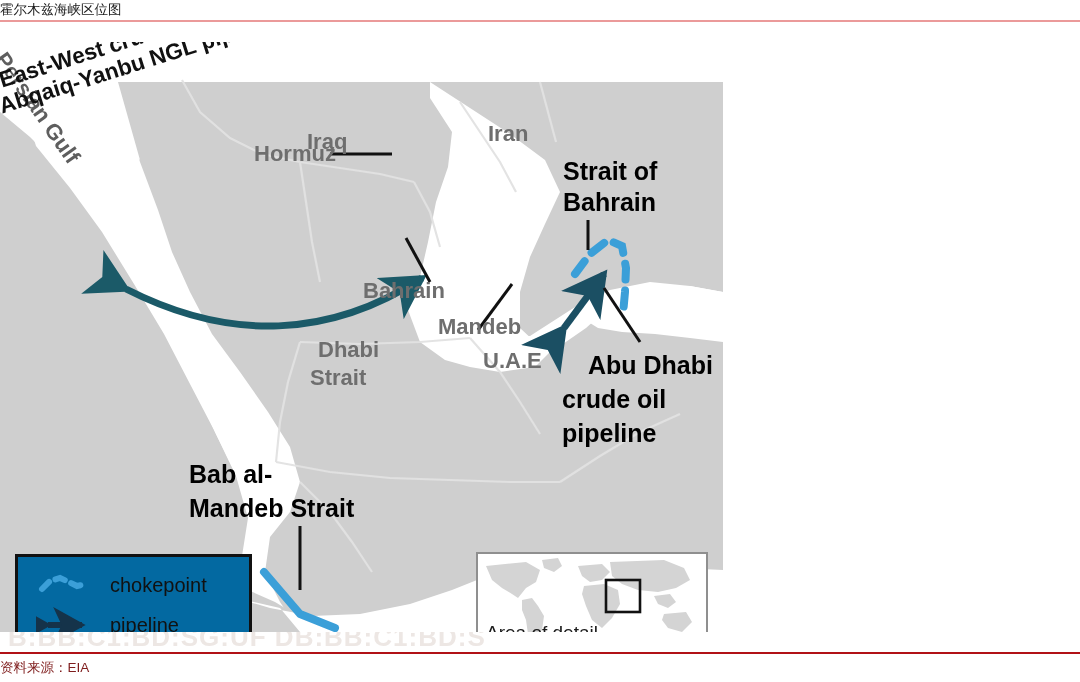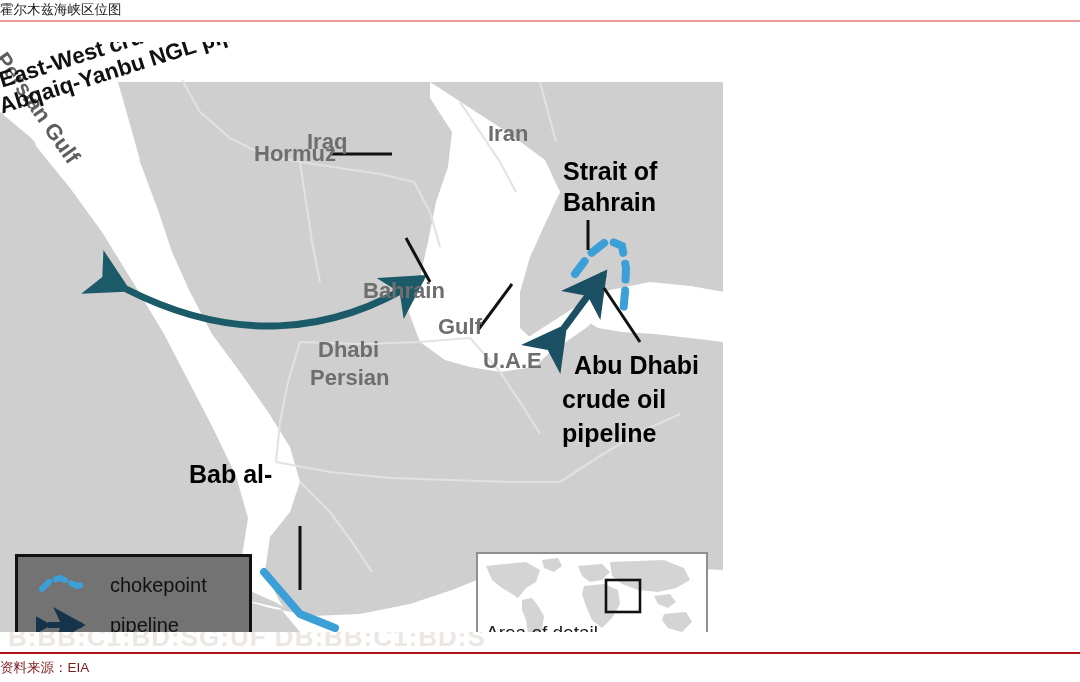--- a/index.html
+++ b/index.html
@@ -66,21 +66,21 @@
     transform-origin:0 50%;
   }
   .gulflabel{
     color:#5e5e5e;font-size:22px;font-weight:bold;white-space:nowrap;
     transform-origin:0 50%;
   }
 
   
   #legend{
     position:absolute;left:15px;top:512px;width:237px;height:97px;
-    background:#737373;border:3px solid #111111;
+    background:#0369a1;border:3px solid #111111;
     box-sizing:border-box;
   }
   .legend-row{
     position:absolute;left:0;width:237px;height:40px;
   }
   .legend-key{
     position:absolute;left:18px;top:0;width:62px;height:40px;
   }
   .legend-label{
     position:absolute;left:92px;top:0;height:40px;line-height:40px;
@@ -202,35 +202,36 @@
 
     <path d="M330,112 L392,112" stroke="#111111" stroke-width="3" fill="none"></path>
     <path d="M430,240 L406,196" stroke="#111111" stroke-width="3" fill="none"></path>
     <path d="M478,288 L512,242" stroke="#111111" stroke-width="3" fill="none"></path>
   </svg>
 
   <div class="maplabel country" style="left:307px;top:88px;text-align:right;">Iraq</div>
   <div class="maplabel country" style="left:488px;top:80px;">Iran</div>
   <div class="maplabel country" style="left:254px;top:100px;">Hormuz</div>
   <div class="maplabel country" style="left:363px;top:237px;">Bahrain</div>
-  <div class="maplabel country" style="left:438px;top:273px;">Gulf</div>
+  <div class="maplabel country" style="left:438px;top:273px;">Mandeb</div>
   <div class="maplabel country" style="left:483px;top:307px;">U.A.E</div>
   <div class="maplabel country" style="left:318px;top:296px;">Dhabi</div>
-  <div class="maplabel country" style="left:310px;top:324px;">Persian</div>
+  <div class="maplabel country" style="left:310px;top:324px;">Strait</div>
 
   <div class="gulflabel" style="left:426px;top:128px;transform:rotate(55deg);">Persian Gulf</div>
 
   <div class="maplabel feature" style="left:563px;top:87px;">Strait of</div>
   <div class="maplabel feature" style="left:563px;top:118px;">Bahrain</div>
 
-  <div class="maplabel feature" style="left:574px;top:281px;">Abu Dhabi</div>
+  <div class="maplabel feature" style="left:588px;top:281px;">Abu Dhabi</div>
   <div class="maplabel feature" style="left:562px;top:315px;">crude oil</div>
   <div class="maplabel feature" style="left:562px;top:349px;">pipeline</div>
 
   <div class="maplabel feature" style="left:189px;top:390px;">Bab al-</div>
+  <div class="maplabel feature" style="left:189px;top:424px;">Mandeb Strait</div>
 
   <div class="pipelabel" style="left:110px;top:208px;transform:rotate(-17.5deg);">East-West crude oil pipeline</div>
   <div class="pipelabel" style="left:110px;top:234px;transform:rotate(-17.5deg);">Abqaiq-Yanbu NGL pipeline</div>
 
   <div id="legend">
     <div class="legend-row" style="top:8px;">
       <div class="legend-key">
         <svg width="62" height="40" viewBox="0 0 62 40">
           <path d="M6,24 L14,16 L24,13 L33,17 L41,21 L50,19" stroke="#3b9fd8" stroke-width="6" fill="none" stroke-linecap="round" stroke-dasharray="10 7"></path>
         </svg>

